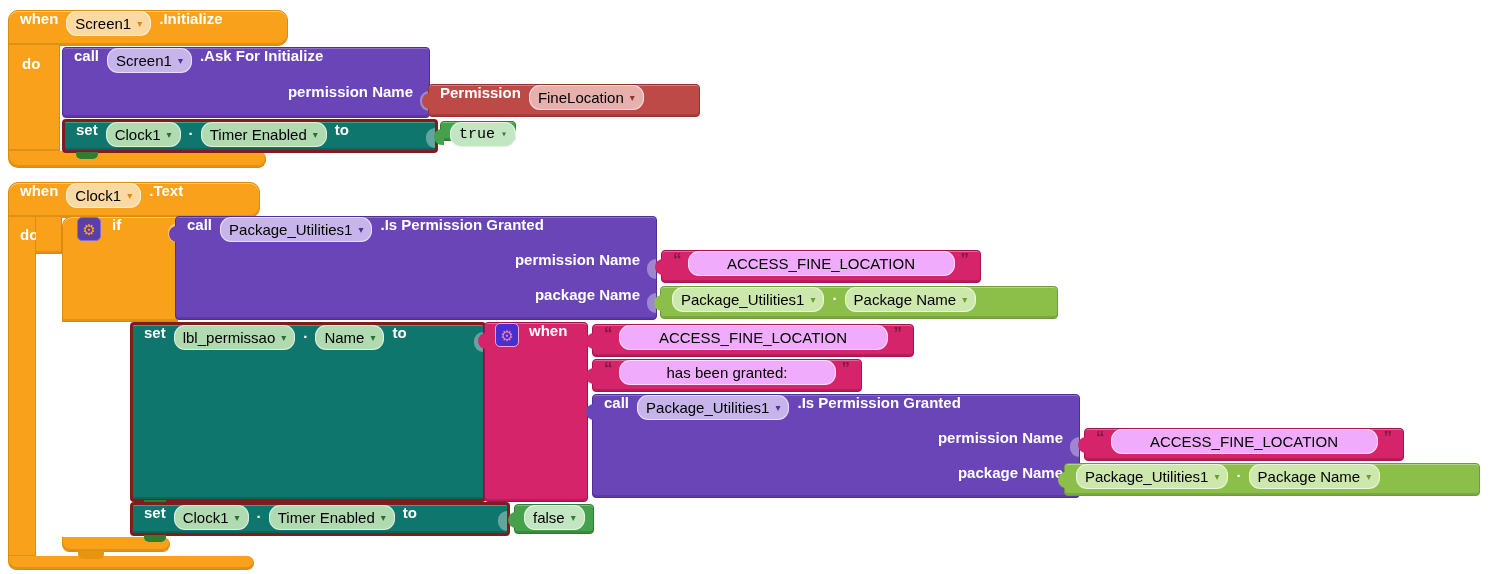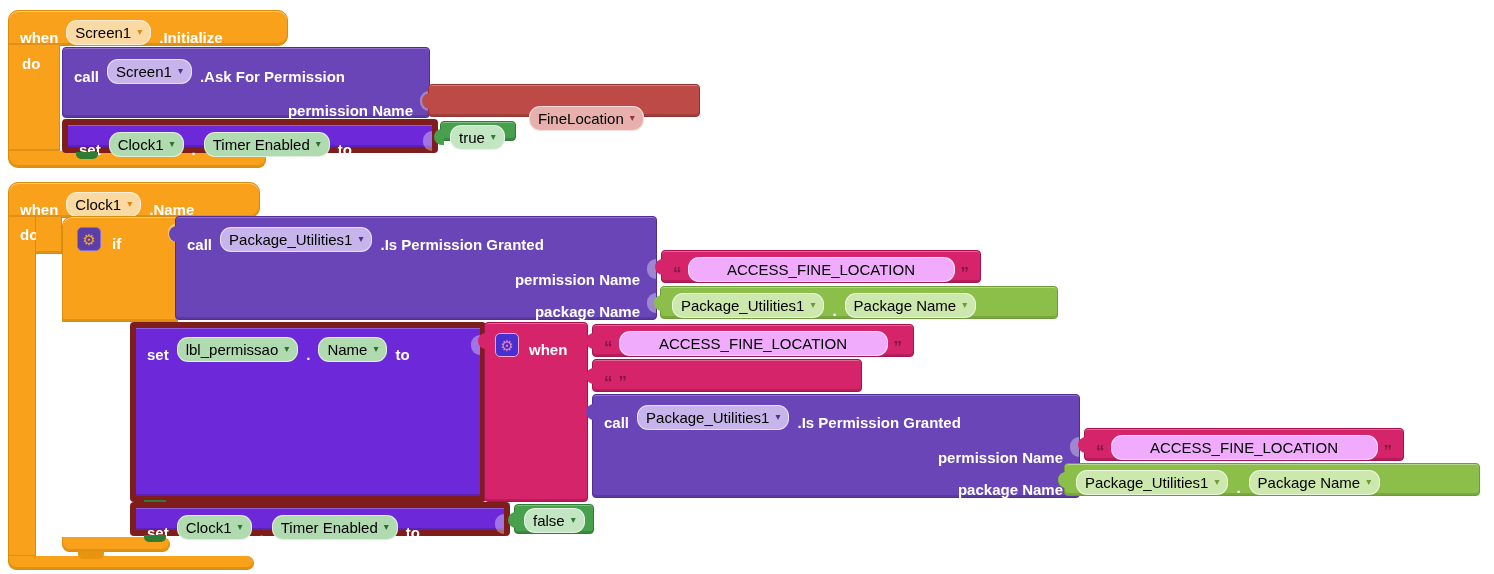--- a/index.html
+++ b/index.html
@@ -3,28 +3,28 @@
 <meta charset="utf-8">
 <style>
   html,body{margin:0;padding:0;background:#fff;}
   #canvas{position:relative;width:1494px;height:574px;background:#ffffff;overflow:hidden;
           font-family:"Liberation Sans",sans-serif;}
   .blk{position:absolute;box-sizing:border-box;}
   
   .orange {background:#F9A11B;border:1px solid #DA8C0C;box-shadow:inset 0 1px 0 rgba(255,255,255,.45), inset 0 -2px 0 rgba(0,0,0,.10);}
   .orange2{background:#F9A11B;border:1px solid #DA8C0C;border-top:none;box-shadow:inset 0 -2px 0 rgba(0,0,0,.10);}
   .purple {background:#6A45B8;border:1px solid #4E2F96;box-shadow:inset 0 1px 0 rgba(255,255,255,.25), inset 0 -2px 0 rgba(0,0,0,.15);}
-  .dgreen {background:#6d28d9;border:6px solid #7f1d1d;box-shadow:inset 0 1px 0 rgba(255,255,255,.25), inset 0 -2px 0 rgba(0,0,0,.15);}
+  .dgreen {background:#0f766e;border:3px solid #7f1d1d;box-shadow:inset 0 1px 0 rgba(255,255,255,.25), inset 0 -2px 0 rgba(0,0,0,.15);}
   .lgreen {background:#8CBF4A;border:1px solid #6E9A3A;box-shadow:inset 0 1px 0 rgba(255,255,255,.35), inset 0 -2px 0 rgba(0,0,0,.12);}
   .logic  {background:#47A04B;border:1px solid #2F7D33;box-shadow:inset 0 1px 0 rgba(255,255,255,.3), inset 0 -2px 0 rgba(0,0,0,.15);}
   .pink   {background:#D6246B;border:1px solid #A31350;box-shadow:inset 0 1px 0 rgba(255,255,255,.3), inset 0 -2px 0 rgba(0,0,0,.15);}
   .red    {background:#BE4A47;border:1px solid #93332F;box-shadow:inset 0 1px 0 rgba(255,255,255,.3), inset 0 -2px 0 rgba(0,0,0,.15);}
   .rtl{border-radius:10px 10px 10px 0;}
   .rbar{border-radius:0 8px 8px 10px;}
-  .row{display:flex;align-items:flex-end;gap:8px;padding:0 11px;height:35px;position:relative;}
+  .row{display:flex;align-items:flex-start;gap:8px;padding:0 11px;height:35px;position:relative;}
   .row.end{justify-content:flex-end;padding-right:16px;}
   .lbl{color:#fff;font-weight:bold;font-size:15px;white-space:pre;line-height:1;}
   .fld{display:inline-flex;align-items:center;gap:6px;border-radius:11px;padding:3px 8px;
        font-size:15px;color:#000;white-space:pre;line-height:1.15;border:1px solid rgba(255,255,255,.6);}
   .arrow{font-size:10px;line-height:1;}
   .fo{background:#FBD9A2;}  .fo .arrow{color:#D98A0C;}
   .fp{background:#C7B4EA;}  .fp .arrow{color:#4E2F96;}
   .fg{background:#B0DAB0;}  .fg .arrow{color:#2C6E2F;}
   .fl{background:#CDE8AC;}  .fl .arrow{color:#6E9A3A;}
   .fk{background:#f0abfc;}
@@ -62,21 +62,21 @@
   </div>
   <div class="blk orange2 rbar" style="left:8px;top:151px;width:258px;height:17px;"></div>
 
   <div class="blk purple" style="left:62px;top:47px;width:368px;height:71px;border-radius:4px;">
     <div class="row" style="height:36px;">
       <span class="lbl">call</span>
       <span class="fld fp">
         <span>Screen1</span>
         <span class="arrow">▾</span>
       </span>
-      <span class="lbl">.Ask For Permission</span>
+      <span class="lbl">.Ask For Initialize</span>
     </div>
     <div class="row end" style="height:34px;">
       <span class="lbl">permission Name</span>
       <span class="cut" style="top:7px;"></span>
     </div>
   </div>
 
   <div class="blk red" style="left:428px;top:84px;width:272px;height:33px;border-radius:4px;">
     <span class="plug rd" style="top:8px;"></span>
     <div class="row" style="height:46px;">
@@ -99,38 +99,38 @@
       <span class="fld fg">
         <span>Timer Enabled</span>
         <span class="arrow">▾</span>
       </span>
       <span class="lbl">to</span>
       <span class="cut" style="top:6px;"></span>
     </div>
   </div>
   <div class="tab gr" style="left:76px;top:152px;width:22px;height:7px;"></div>
 
-  <div class="blk logic" style="left:440px;top:121px;width:76px;height:20px;border-radius:4px;">
+  <div class="blk logic" style="left:440px;top:121px;width:76px;height:20px;border-radius:4px;font-family:Liberation Mono, monospace;">
     <span class="plug lo" style="top:7px;"></span>
     <div class="row" style="height:28px;padding:0 9px;">
       <span class="fld flog">
         <span>true</span>
         <span class="arrow">▾</span>
       </span>
     </div>
   </div>
 
   <div class="blk orange rtl" style="left:8px;top:182px;width:252px;height:36px;">
     <div class="row" style="height:34px;">
       <span class="lbl">when</span>
       <span class="fld fo">
         <span>Clock1</span>
         <span class="arrow">▾</span>
       </span>
-      <span class="lbl">.Name</span>
+      <span class="lbl">.Text</span>
     </div>
   </div>
   <div class="blk orange2" style="left:8px;top:217px;width:28px;height:341px;">
     <span class="lbl" style="position:absolute;left:11px;top:10px;">do</span>
   </div>
   <div class="blk orange2" style="left:36px;top:217px;width:26px;height:37px;border-left:none;"></div>
   <div class="blk orange2 rbar" style="left:8px;top:556px;width:246px;height:14px;"></div>
 
   <div class="blk orange" style="left:62px;top:216px;width:116px;height:106px;border-radius:10px 0 0 0;">
     <div class="row" style="height:34px;padding-left:14px;gap:11px;">
@@ -226,20 +226,23 @@
         <span>ACCESS_FINE_LOCATION</span>
       </span>
       <span class="quote">”</span>
     </div>
   </div>
 
   <div class="blk pink" style="left:592px;top:359px;width:270px;height:33px;border-radius:4px;">
     <span class="plug pk" style="top:8px;"></span>
     <div class="row" style="height:31px;gap:6px;">
       <span class="quote">“</span>
+      <span class="fld fk" style="flex:1;justify-content:center;">
+        <span> has been granted: </span>
+      </span>
       <span class="quote">”</span>
     </div>
   </div>
 
   <div class="blk purple" style="left:592px;top:394px;width:488px;height:104px;border-radius:4px;">
     <span class="plug pu" style="top:9px;"></span>
     <div class="row" style="height:35px;">
       <span class="lbl">call</span>
       <span class="fld fp">
         <span>Package_Utilities1</span>

